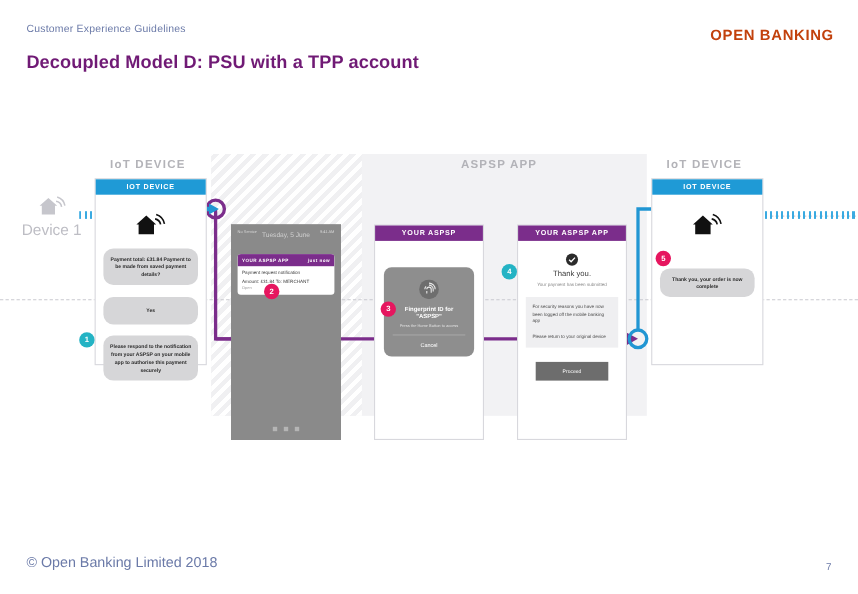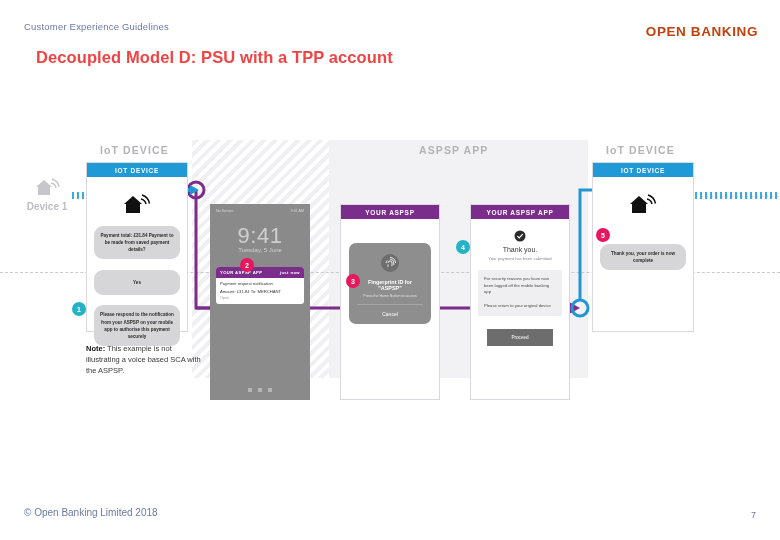--- a/index.html
+++ b/index.html
@@ -14,26 +14,26 @@
   
   .eyebrow{
     position:absolute;left:24px;top:21px;
     font-size:9.5px;color:#6b7aa8;letter-spacing:.2px;
   }
   .brand{
     position:absolute;right:22px;top:24px;
     font-size:13.5px;font-weight:bold;color:#c2410c;letter-spacing:.6px;
   }
   .title{
-    position:absolute;left:36px;top:48px;
-    font-size:16.5px;font-weight:bold;color:#ef4444;letter-spacing:.1px;
-  }
-
-  
-  .foot-copy{position:absolute;left:24px;bottom:22px;font-size:10px;color:#6b7aa8;text-align:center;}
+    position:absolute;left:24px;top:48px;
+    font-size:16.5px;font-weight:bold;color:#701a75;letter-spacing:.1px;
+  }
+
+  
+  .foot-copy{position:absolute;left:24px;bottom:22px;font-size:13px;color:#6b7aa8;text-align:center;}
   .foot-page{position:absolute;right:24px;bottom:20px;font-size:9px;color:#6b7aa8;}
 
   
   .canvas{position:absolute;left:0;top:128px;width:780px;height:290px;}
 
   
   .band{position:absolute;top:12px;left:192px;width:396px;height:238px;background:#f2f2f4;}
   .band-hatch{
     position:absolute;top:12px;left:192px;width:137px;height:238px;
     background:repeating-linear-gradient(-45deg,#ffffff 0 4px,#f0f0f2 4px 8px);
@@ -60,21 +60,21 @@
   }
   .ticks-left{
     position:absolute;left:72px;top:64px;width:20px;height:7px;
     background:repeating-linear-gradient(90deg,#3aaae1 0 2px,transparent 2px 5px);
   }
 
   
   .rail{position:absolute;left:12px;width:70px;text-align:center;color:#c6c6cc;}
   .rail-1{top:48px;}
   .rail-2{top:165px;}
-  .rail .rail-name{font-size:10px;margin-top:3px;color:#bdbdc4;font-weight:bold;}
+  .rail .rail-name{font-size:14px;margin-top:3px;color:#bdbdc4;}
   .rail svg{display:block;margin:0 auto;}
 
   
   .card{position:absolute;background:#fff;border:1px solid #d8d8dd;box-sizing:border-box;}
   .card-hdr{
     text-align:center;font-size:6.5px;font-weight:bold;color:#fff;
     letter-spacing:.7px;padding:4px 0 3px;
   }
   .hdr-blue{background:#1f9ad6;}
   .hdr-purple{background:#7b2d8b;}
@@ -209,30 +209,26 @@
       <svg class="home-big" width="30" height="25" viewBox="0 0 30 25">
         <path d="M11 13 L2 13 L11 5 L20 13 L18 13 L18 22 L4 22 L4 13Z" fill="#111"></path>
         <path d="M19 8 a6.5 6.5 0 0 1 5 5" stroke="#111" stroke-width="1.5" fill="none"></path>
         <path d="M20 4 a11 11 0 0 1 7.5 8.5" stroke="#111" stroke-width="1.5" fill="none"></path>
       </svg>
       <div class="bubble">Payment total: £31.84 Payment to be made from saved payment details?</div>
       <div class="bubble answer">Yes</div>
       <div class="bubble small">Please respond to the notification from your ASPSP on your mobile app to authorise this payment securely</div>
     </div>
 
-    <div class="note">
-      <b>Note:</b><span> This example is not illustrating a voice based SCA with the ASPSP.</span>
-    </div>
 
     <div class="card" id="lock-phone">
       <div class="ls-status">
         <span>No Service</span>
         <span>9:41 AM</span>
       </div>
-      <div class="ls-time">9:41</div>
       <div class="ls-date">Tuesday, 5 June</div>
       <div class="ls-notif">
         <div class="ls-notif-hdr">
           <span>YOUR ASPSP APP</span>
           <span>just now</span>
         </div>
         <div class="ls-notif-body">
           <div class="ls-l1">Payment request notification</div>
           <div class="ls-l2">Amount: £31.84   To: MERCHANT</div>
           <div class="ls-l3">Open</div>

